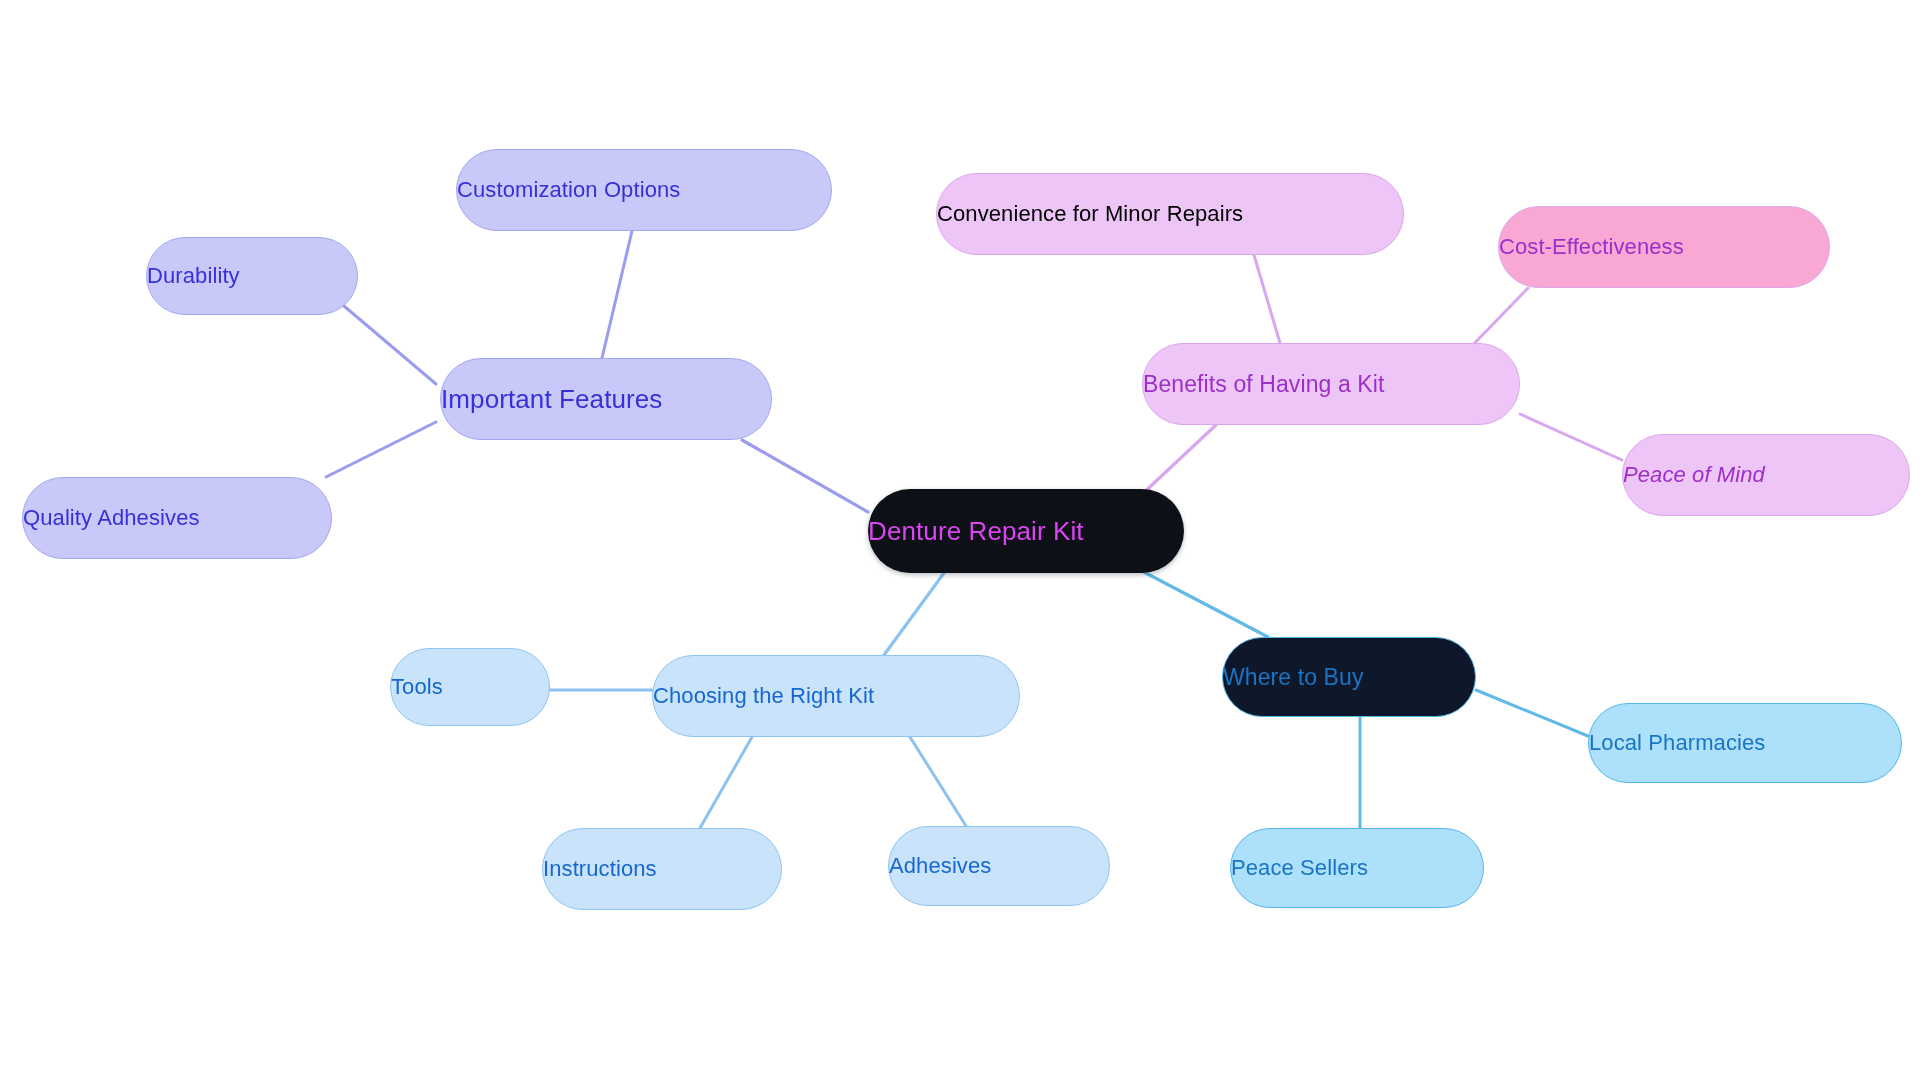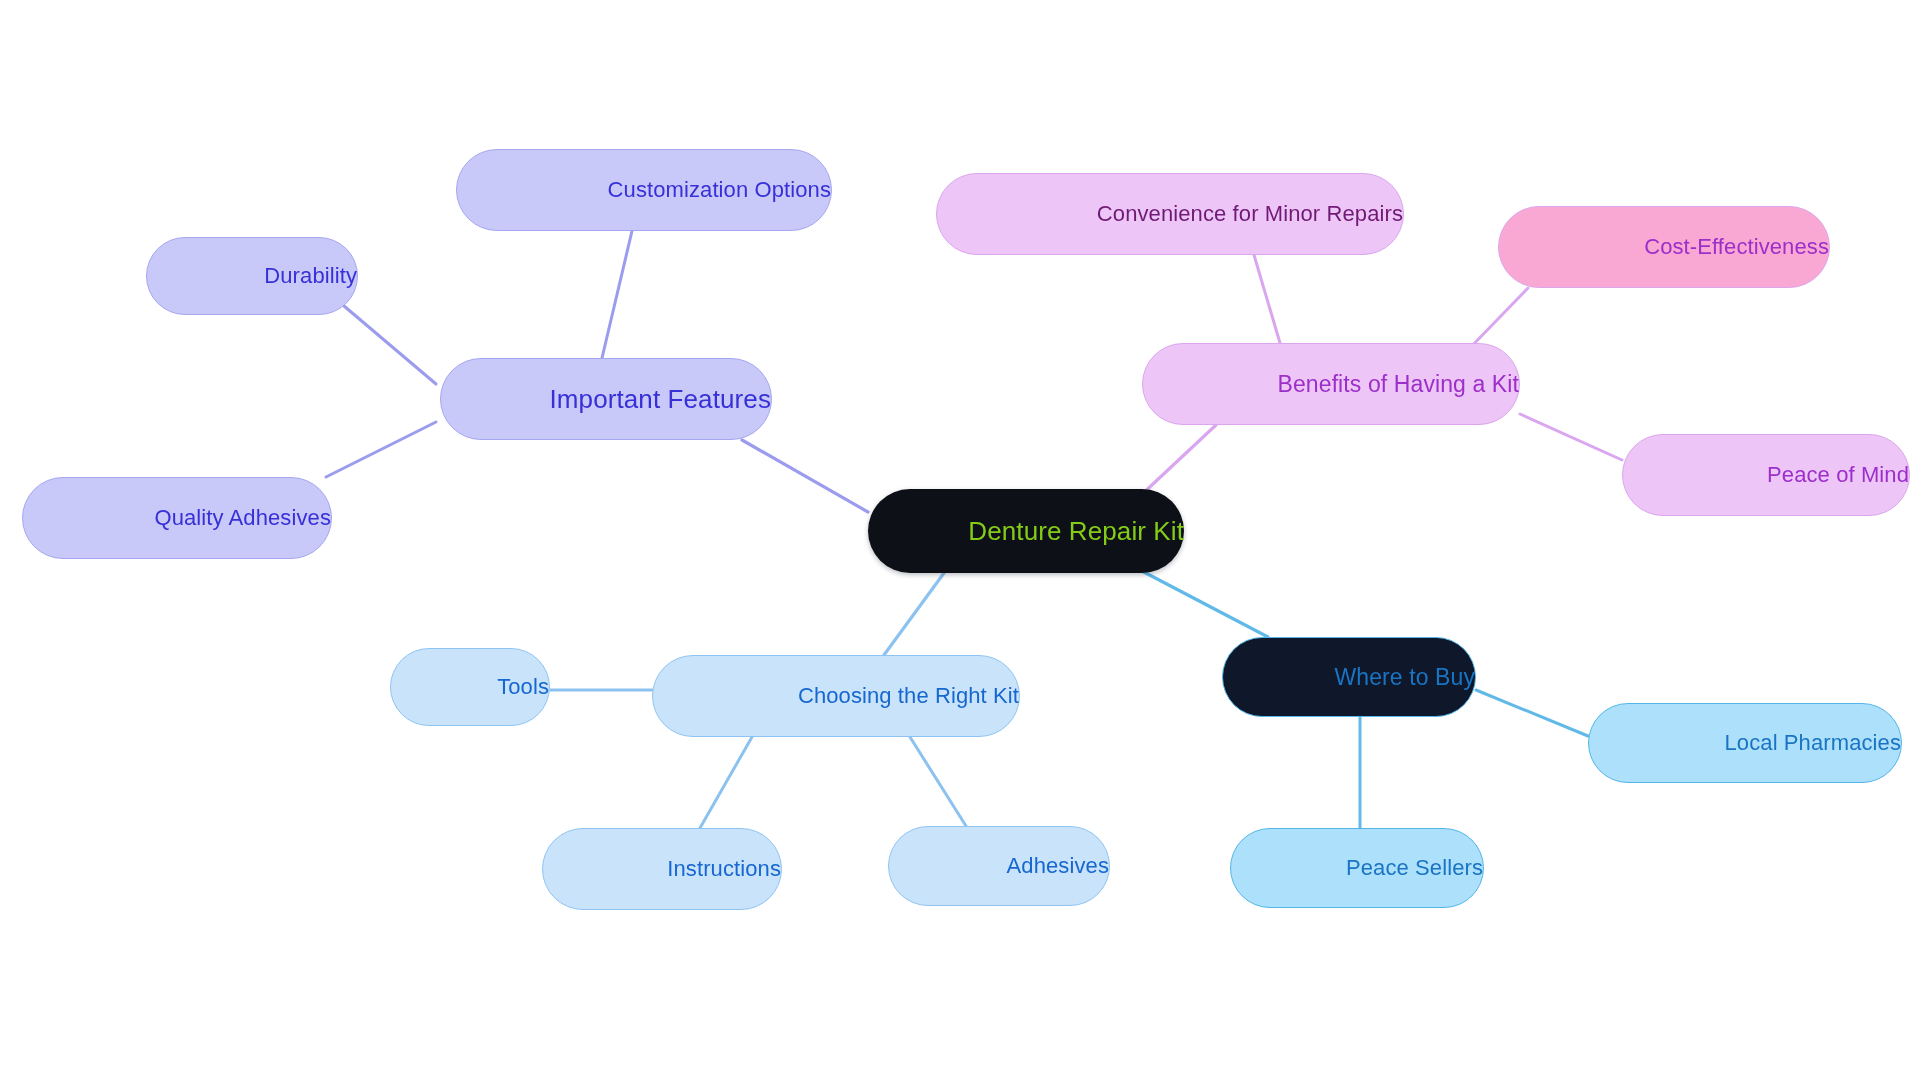--- a/index.html
+++ b/index.html
@@ -23,21 +23,21 @@
     top: 0;
     width: 1920px;
     height: 1083px;
     pointer-events: none;
   }
   .node {
     position: absolute;
     box-sizing: border-box;
     display: flex;
     align-items: center;
-    justify-content: flex-end;
+    justify-content: flex-start;
     border-radius: 999px;
     border-style: solid;
     border-width: 1.6px;
     text-align: center;
     white-space: nowrap;
     letter-spacing: 0.1px;
   }
   .node-label {
     display: block;
     line-height: 1;
@@ -62,45 +62,45 @@
       <line x1="1280" y1="343" x2="1254" y2="255" stroke="#d9a6ef" stroke-width="3" stroke-linecap="round"></line>
       <line x1="1466" y1="352" x2="1528" y2="288" stroke="#d9a6ef" stroke-width="3" stroke-linecap="round"></line>
       <line x1="1520" y1="414" x2="1622" y2="460" stroke="#d9a6ef" stroke-width="3" stroke-linecap="round"></line>
       <line x1="652" y1="690" x2="550" y2="690" stroke="#8cc2f0" stroke-width="3" stroke-linecap="round"></line>
       <line x1="752" y1="737" x2="700" y2="828" stroke="#8cc2f0" stroke-width="3" stroke-linecap="round"></line>
       <line x1="910" y1="737" x2="966" y2="826" stroke="#8cc2f0" stroke-width="3" stroke-linecap="round"></line>
       <line x1="1476" y1="690" x2="1588" y2="736" stroke="#61b9e8" stroke-width="3" stroke-linecap="round"></line>
       <line x1="1360" y1="717" x2="1360" y2="828" stroke="#61b9e8" stroke-width="3" stroke-linecap="round"></line>
     </svg>
   <div id="node-layer">
-      <div class="node root" style="left: 868px; top: 489px; width: 316px; height: 84px; background: rgb(13, 17, 23); border-color: rgb(13, 17, 23); color: #84cc16; font-size: 26px;">
+      <div class="node root" style="left: 868px; top: 489px; width: 316px; height: 84px; background: rgb(13, 17, 23); border-color: rgb(13, 17, 23); color: #d946ef; font-size: 26px;">
         <span class="node-label">Denture Repair Kit</span>
       </div>
       <div class="node" style="left: 440px; top: 358px; width: 332px; height: 82px; background: rgb(200, 201, 248); border-color: rgb(165, 166, 240); color: rgb(55, 48, 216); font-size: 26px;">
         <span class="node-label">Important Features</span>
       </div>
       <div class="node" style="left: 146px; top: 237px; width: 212px; height: 78px; background: rgb(200, 201, 248); border-color: rgb(165, 166, 240); color: rgb(55, 48, 216); font-size: 22px;">
         <span class="node-label">Durability</span>
       </div>
       <div class="node" style="left: 456px; top: 149px; width: 376px; height: 82px; background: rgb(200, 201, 248); border-color: rgb(165, 166, 240); color: rgb(55, 48, 216); font-size: 22px;">
         <span class="node-label">Customization Options</span>
       </div>
       <div class="node" style="left: 22px; top: 477px; width: 310px; height: 82px; background: rgb(200, 201, 248); border-color: rgb(165, 166, 240); color: rgb(55, 48, 216); font-size: 22px;">
         <span class="node-label">Quality Adhesives</span>
       </div>
       <div class="node" style="left: 1142px; top: 343px; width: 378px; height: 82px; background: rgb(237, 198, 247); border-color: rgb(220, 165, 237); color: rgb(156, 47, 201); font-size: 23px;">
         <span class="node-label">Benefits of Having a Kit</span>
       </div>
-      <div class="node" style="left: 936px; top: 173px; width: 468px; height: 82px; background: rgb(237, 198, 247); border-color: rgb(220, 165, 237); color: #701a75; font-size: 22px;">
+      <div class="node" style="left: 936px; top: 173px; width: 468px; height: 82px; background: rgb(237, 198, 247); border-color: rgb(220, 165, 237); color: #000000; font-size: 22px;">
         <span class="node-label">Convenience for Minor Repairs</span>
       </div>
       <div class="node" style="left: 1498px; top: 206px; width: 332px; height: 82px; background: #f9a8d4; border-color: rgb(220, 165, 237); color: rgb(156, 47, 201); font-size: 22px;">
         <span class="node-label">Cost-Effectiveness</span>
       </div>
-      <div class="node" style="left: 1622px; top: 434px; width: 288px; height: 82px; background: rgb(237, 198, 247); border-color: rgb(220, 165, 237); color: rgb(156, 47, 201); font-size: 22px;">
+      <div class="node" style="left: 1622px; top: 434px; width: 288px; height: 82px; background: rgb(237, 198, 247); border-color: rgb(220, 165, 237); color: rgb(156, 47, 201); font-size: 22px; font-style: italic;">
         <span class="node-label">Peace of Mind</span>
       </div>
       <div class="node" style="left: 652px; top: 655px; width: 368px; height: 82px; background: rgb(201, 227, 251); border-color: rgb(143, 196, 242); color: rgb(22, 103, 207); font-size: 22px;">
         <span class="node-label">Choosing the Right Kit</span>
       </div>
       <div class="node" style="left: 390px; top: 648px; width: 160px; height: 78px; background: rgb(201, 227, 251); border-color: rgb(143, 196, 242); color: rgb(22, 103, 207); font-size: 22px;">
         <span class="node-label">Tools</span>
       </div>
       <div class="node" style="left: 542px; top: 828px; width: 240px; height: 82px; background: rgb(201, 227, 251); border-color: rgb(143, 196, 242); color: rgb(22, 103, 207); font-size: 22px;">
         <span class="node-label">Instructions</span>

